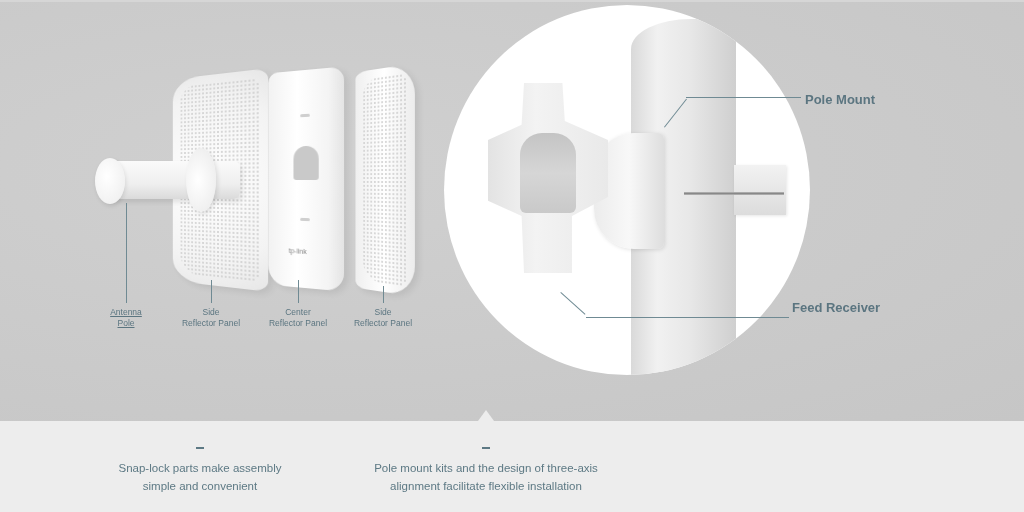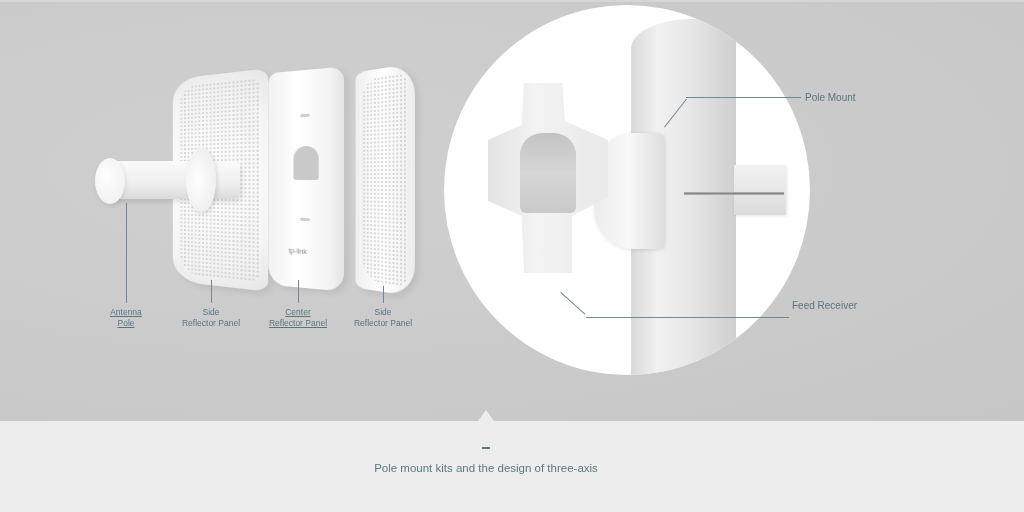--- a/index.html
+++ b/index.html
@@ -100,21 +100,21 @@
     clip-path: polygon(30% 0, 62% 0, 64% 20%, 100% 30%, 100% 60%, 70% 70%, 70% 100%, 30% 100%, 28% 70%, 0 62%, 0 30%, 28% 22%);
     box-shadow: 2px 2px 5px rgba(0,0,0,0.12);
   }
   .receiver-cavity {
     position:absolute; left: 76px; top: 128px; width: 56px; height: 80px;
     background: linear-gradient(180deg, #c4c4c4, #d6d6d6 50%, #c9c9c9);
     border-radius: 22px 22px 6px 6px;
   }
 
   .leader-line { position:absolute; height:1px; background:#6f8a93; transform-origin: 0 0; }
-  .mount-label { position:absolute; font-size:10px; color:#5b7580; white-space:nowrap; }
+  .mount-label { position:absolute; font-size:13px; color:#5b7580; white-space:nowrap;font-weight:bold; }
 
   
   .caret {
     position:absolute; left: 478px; top: 410px; width: 0; height: 0;
     border-left: 8px solid transparent; border-right: 8px solid transparent;
     border-bottom: 11px solid #ededed;
   }
   .features { position:absolute; left:0; top:421px; width:1024px; height:91px; background:#ededed; }
   .feature {
     position:absolute; top: 20px; width: 300px; text-align:center; color:#5d7984;
@@ -146,21 +146,21 @@
   <div class="leader-v" style="left:383px; top:286px; height:17px;"></div>
 
   <div class="label" style="left:126px; top:307px;text-decoration:underline;">
     <div>Antenna</div>
     <div>Pole</div>
   </div>
   <div class="label" style="left:211px; top:307px;">
     <div>Side</div>
     <div>Reflector Panel</div>
   </div>
-  <div class="label" style="left:298px; top:307px;text-decoration:underline;">
+  <div class="label" style="left:298px; top:307px;">
     <div>Center</div>
     <div>Reflector Panel</div>
   </div>
   <div class="label" style="left:383px; top:307px;">
     <div>Side</div>
     <div>Reflector Panel</div>
   </div>
 
   <div class="mount-circle">
     <div class="pole"></div>
@@ -176,17 +176,23 @@
   <div class="mount-label" style="left:805px; top:92px;">Pole Mount</div>
 
   <div class="leader-line" style="left:561px; top:292px; width:33px; transform: rotate(42deg);"></div>
   <div class="leader-line" style="left:586px; top:317px; width:203px;"></div>
   <div class="mount-label" style="left:792px; top:300px;">Feed Receiver</div>
 </div>
 
 <div class="caret"></div>
 
 <div class="features">
+  <div class="feature" style="left:50px;">
+    <span class="dash"></span>
+    <div>Snap-lock parts make assembly</div>
+    <div>simple and convenient</div>
+  </div>
   <div class="feature" style="left:336px;">
     <span class="dash"></span>
     <div>Pole mount kits and the design of three-axis</div>
+    <div>alignment facilitate flexible installation</div>
   </div>
 </div>
 
 </body></html>

